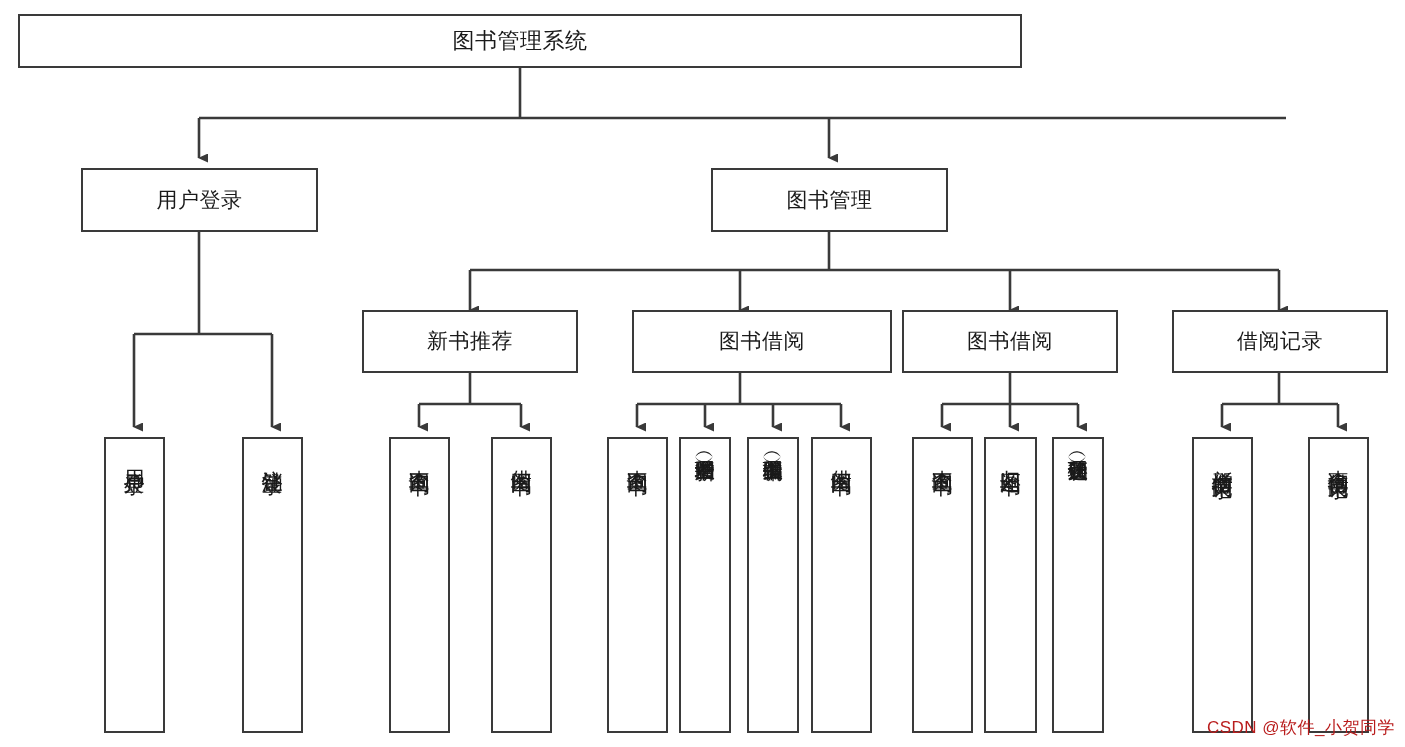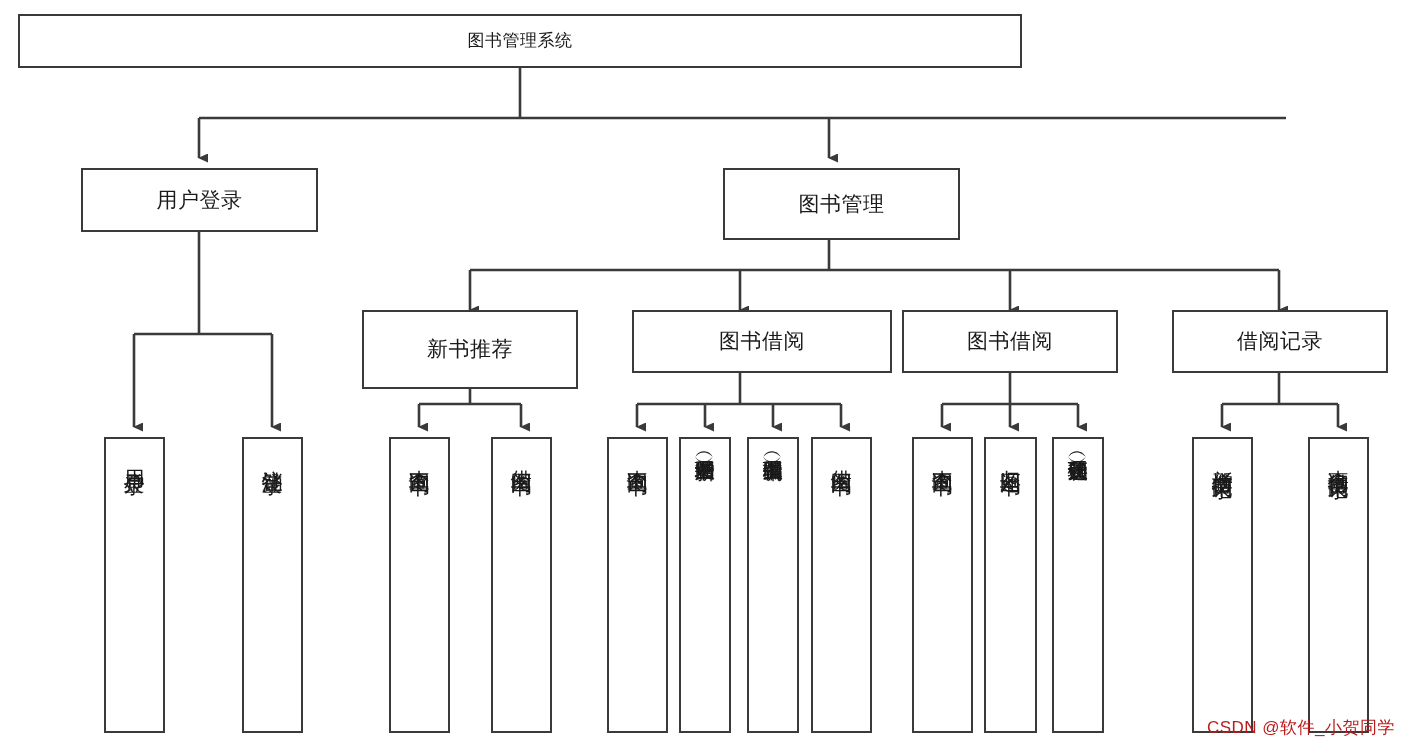--- a/index.html
+++ b/index.html
@@ -40,21 +40,21 @@
     display: block;
     text-align: center;
     line-height: 1.18;
     letter-spacing: 0.5px;
     white-space: nowrap;
   }
   .node.horizontal .node-label {
     font-size: 21px;
   }
   .node.root .node-label {
-    font-size: 17px;
+    font-size: 22px;
   }
   .node.vertical {
     align-items: flex-start;
     padding-top: 14px;
   }
   .node.vertical .node-label {
     writing-mode: vertical-rl;
     text-orientation: upright;
     font-size: 21px;
     line-height: 1.12;
@@ -132,25 +132,25 @@
     </g>
   </svg>
 
   <div class="node root horizontal" style="left:18px; top:14px; width:1004px; height:54px;">
     <span class="node-label">图书管理系统</span>
   </div>
 
   <div class="node horizontal" style="left:81px; top:168px; width:237px; height:64px;">
     <span class="node-label">用户登录</span>
   </div>
-  <div class="node horizontal" style="left:711px; top:168px; width:237px; height:72px;margin-left:12px;">
+  <div class="node horizontal" style="left:711px; top:168px; width:237px; height:64px;">
     <span class="node-label">图书管理</span>
   </div>
 
-  <div class="node horizontal" style="left:362px; top:310px; width:216px; height:79px;">
+  <div class="node horizontal" style="left:362px; top:310px; width:216px; height:63px;">
     <span class="node-label">新书推荐</span>
   </div>
   <div class="node horizontal" style="left:632px; top:310px; width:260px; height:63px;">
     <span class="node-label">图书借阅</span>
   </div>
   <div class="node horizontal" style="left:902px; top:310px; width:216px; height:63px;">
     <span class="node-label">图书借阅</span>
   </div>
   <div class="node horizontal" style="left:1172px; top:310px; width:216px; height:63px;">
     <span class="node-label">借阅记录</span>

